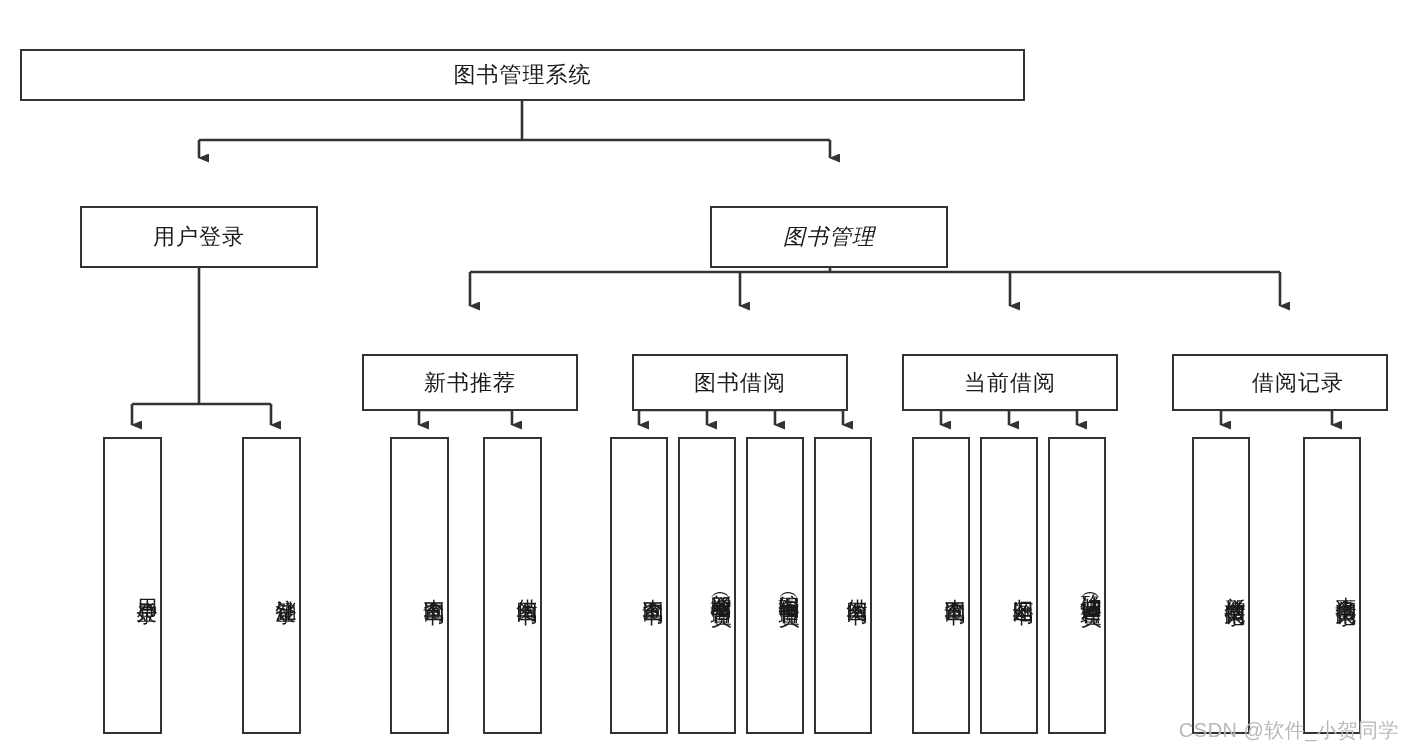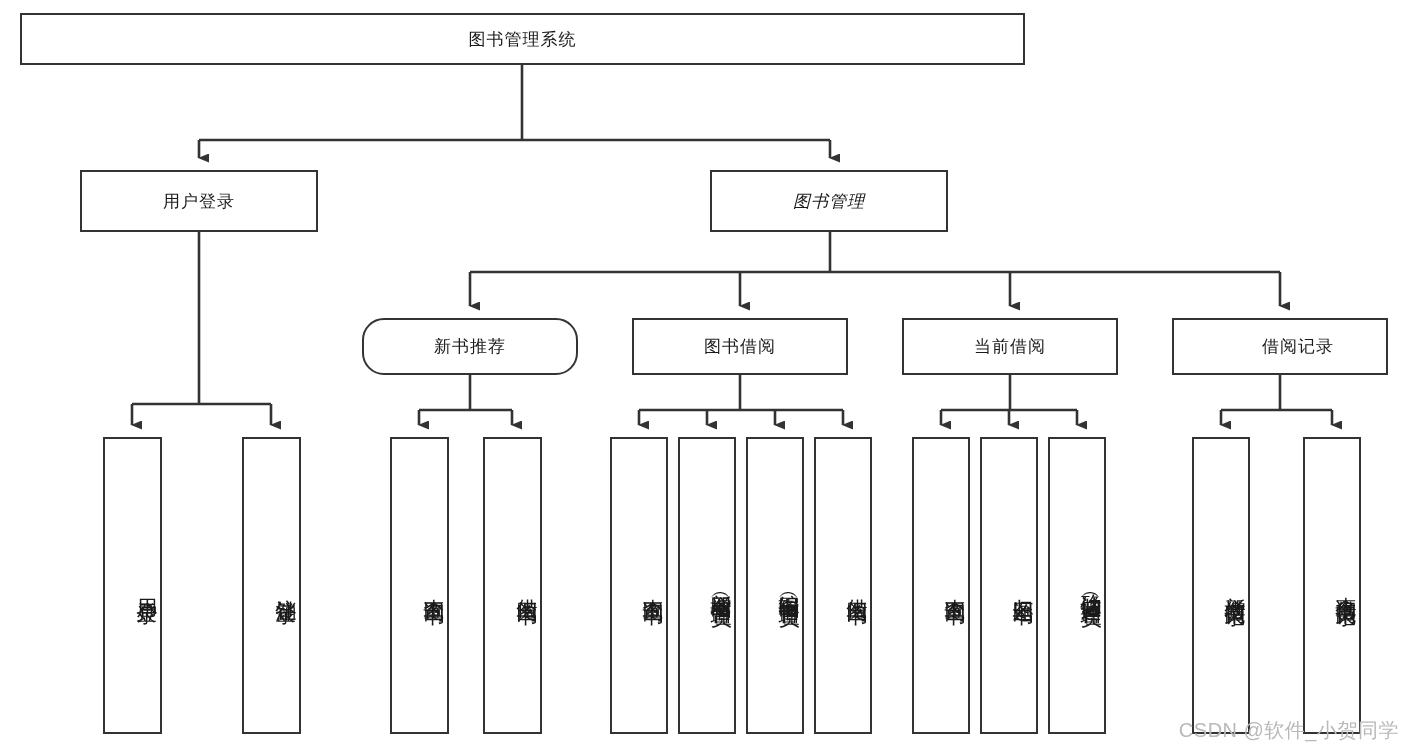--- a/index.html
+++ b/index.html
@@ -3,21 +3,21 @@
 <meta charset="utf-8">
 <style>
   html,body{margin:0;padding:0;background:#ffffff;}
   body{width:1405px;height:747px;overflow:hidden;
        font-family:"Liberation Sans","DejaVu Sans",sans-serif;}
   #stage{position:relative;width:1405px;height:747px;background:#fff;}
   svg.edges{position:absolute;left:0;top:0;width:1405px;height:747px;}
   .node{position:absolute;box-sizing:border-box;background:#ffffff;
         border:2px solid #333333;display:flex;align-items:center;
         justify-content:center;color:#1a1a1a;}
-  .node.h{font-size:17px;letter-spacing:1px;}
+  .node.h{font-size:22px;letter-spacing:1px;margin-top:36px;}
   .node.v{writing-mode:vertical-rl;text-orientation:upright;
           font-size:21px;line-height:1.22;letter-spacing:2px;
           padding:8px 0;align-items:flex-start;justify-content:center;}
   .watermark{position:absolute;right:6px;bottom:3px;font-size:20px;
              color:#b9b9b9;white-space:nowrap;letter-spacing:0.5px;margin-left:34px;}
 </style>
 </head>
 <body>
 
 <div id="stage">
@@ -70,21 +70,21 @@
       <path d="M1221,410 L1221,425" marker-end="url(#arw)"></path>
       <path d="M1332,410 L1332,425" marker-end="url(#arw)"></path>
     </g>
   </svg>
 
   <div class="node h" style="left:20px;top:13px;width:1005px;height:52px;">图书管理系统</div>
 
   <div class="node h" style="left:80px;top:170px;width:238px;height:62px;">用户登录</div>
   <div class="node h" style="left:710px;top:170px;width:238px;height:62px;font-style:italic;">图书管理</div>
 
-  <div class="node h" style="left:362px;top:318px;width:216px;height:57px;border-radius:22px;">新书推荐</div>
+  <div class="node h" style="left:362px;top:318px;width:216px;height:57px;">新书推荐</div>
   <div class="node h" style="left:632px;top:318px;width:216px;height:57px;text-align:right;">图书借阅</div>
   <div class="node h" style="left:902px;top:318px;width:216px;height:57px;">当前借阅</div>
   <div class="node h" style="left:1172px;top:318px;width:216px;height:57px;padding-left:36px;">借阅记录</div>
 
   <div class="node v" style="left:103px;top:437px;width:59px;height:297px;">用户登录</div>
   <div class="node v" style="left:242px;top:437px;width:59px;height:297px;">注销登录</div>
   <div class="node v" style="left:390px;top:437px;width:59px;height:297px;">查询图书</div>
   <div class="node v" style="left:483px;top:437px;width:59px;height:297px;">借阅图书</div>
   <div class="node v" style="left:610px;top:437px;width:58px;height:297px;">查询图书</div>
   <div class="node v" style="left:678px;top:437px;width:58px;height:297px;">新增图书（管理员）</div>

